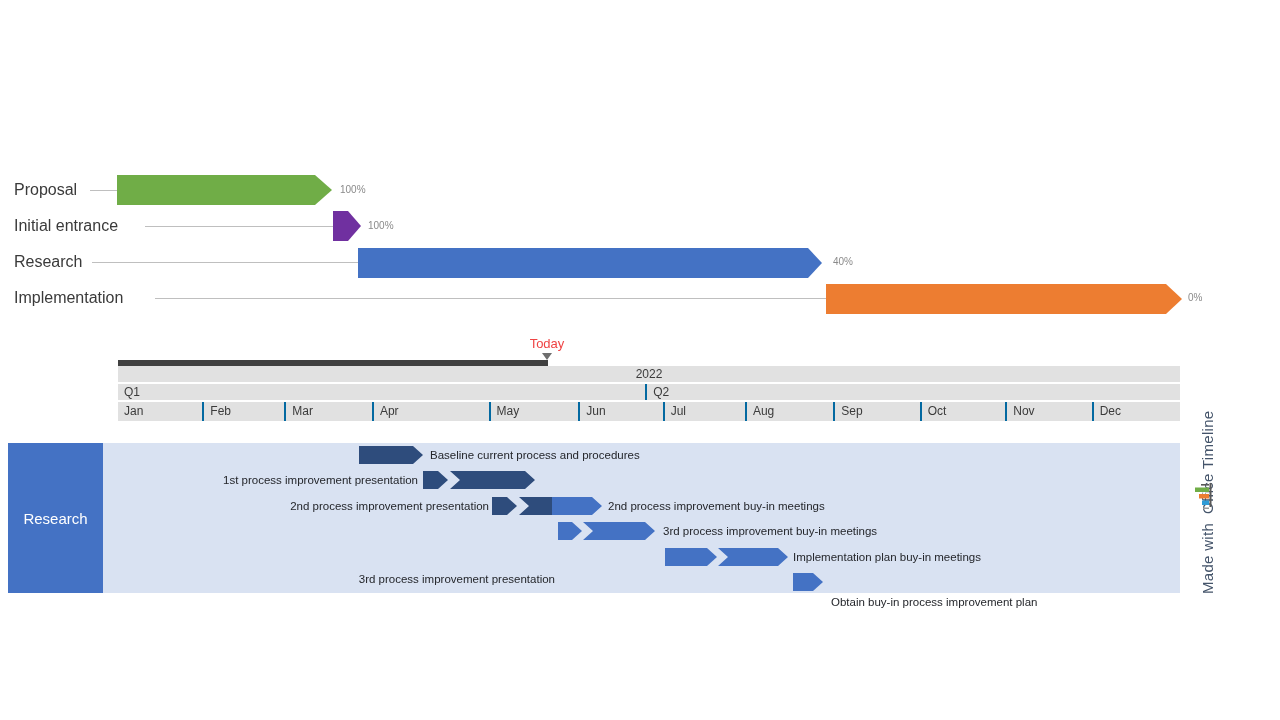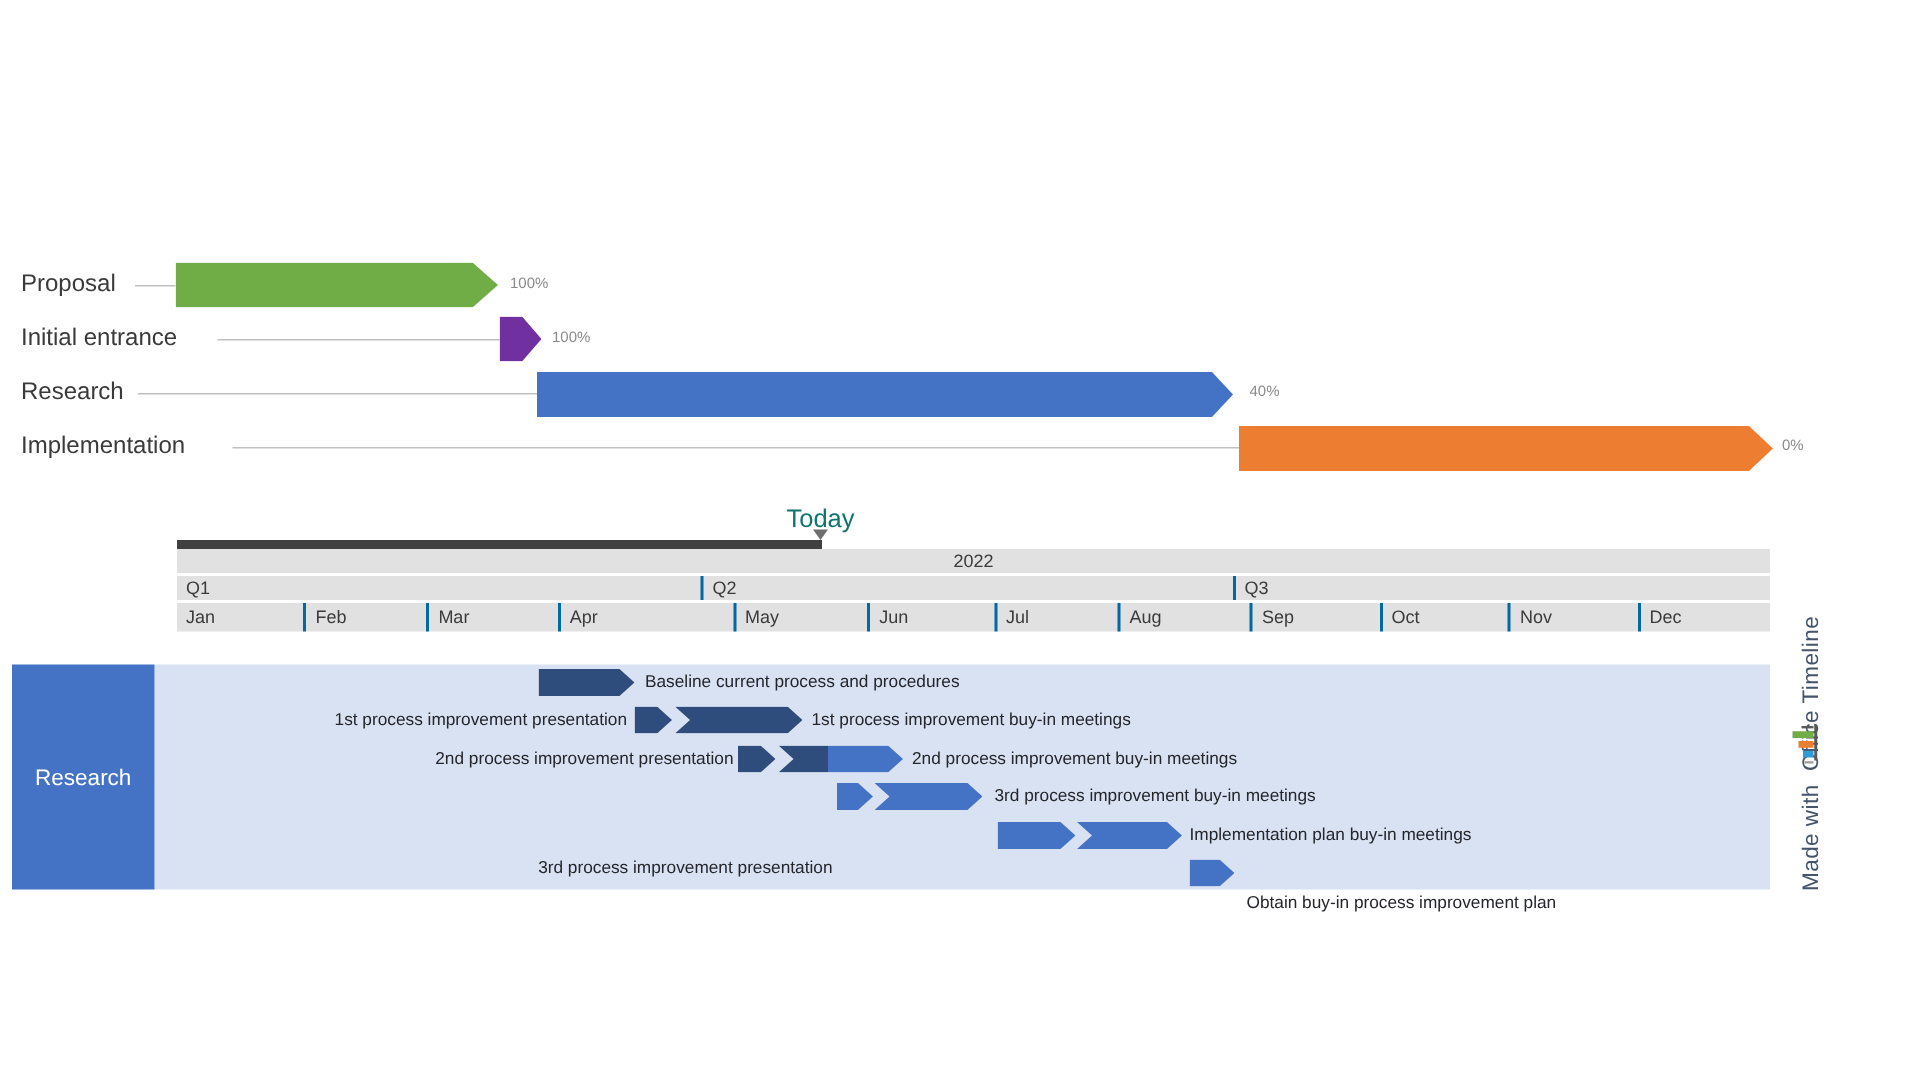--- a/index.html
+++ b/index.html
@@ -12,21 +12,21 @@
   .conn{height:1px;background:#bfbfbf;}
   .bar{height:30px;}
   .arrow{clip-path:polygon(0 0,calc(100% - var(--tip)) 0,100% 50%,calc(100% - var(--tip)) 100%,0 100%);}
   .pct{font-size:10px;color:#8a8a8a;line-height:12px;white-space:nowrap;}
 
   
   .band{left:118px;width:1062px;display:flex;background:#e1e1e1;box-sizing:border-box;}
   .cell{box-sizing:border-box;font-size:12px;color:#3b3b3b;padding-left:6px;white-space:nowrap;overflow:hidden;}
   .cell+.cell{border-left:2px solid #0369a1;}
   .year-cell{flex:1;text-align:center;padding-left:0;}
-  .today-lab{font-size:17px;color:#0f766e;text-align:center;}
+  .today-lab{font-size:13px;color:#ef4444;text-align:center;}
   .today-tri{width:0;height:0;border-left:5px solid transparent;border-right:5px solid transparent;border-top:7px solid #6e6e6e;}
   .elapsed{background:#404040;height:6px;}
 
   
   .panel{background:#d9e2f2;}
   .lane-hdr{background:#4472C4;color:#fff;font-size:15px;display:flex;align-items:center;justify-content:center;}
   .tbar{height:18px;}
   .t-arrow{clip-path:polygon(0 0,calc(100% - 10px) 0,100% 50%,calc(100% - 10px) 100%,0 100%);}
   .t-notch{clip-path:polygon(0 0,calc(100% - 10px) 0,100% 50%,calc(100% - 10px) 100%,0 100%,10px 50%);}
   .dkblue{background:#2E4C7C;}
@@ -68,21 +68,20 @@
   <div class="abs today-tri" style="left:542px;top:353px;"></div>
   <div class="abs elapsed" style="left:118px;top:360px;width:430px;"></div>
 
   <div class="abs band" style="top:366px;height:16px;">
     <div class="cell year-cell" style="line-height:16px;">2022</div>
   </div>
 
   <div class="abs band" style="top:384px;height:16px;">
     <div class="cell" style="flex-grow:90;line-height:16px;">Q1</div>
     <div class="cell" style="flex-grow:91;line-height:16px;">Q2</div>
-    <div class="cell" style="flex-grow:92;line-height:16px;">Q3</div>
   </div>
 
   <div class="abs band" style="top:402px;height:19px;">
     <div class="cell" style="flex-grow:31;line-height:19px;">Jan</div>
     <div class="cell" style="flex-grow:28;line-height:19px;">Feb</div>
     <div class="cell" style="flex-grow:31;line-height:19px;">Mar</div>
     <div class="cell" style="flex-grow:30;line-height:19px;">Apr</div>
     <div class="cell" style="flex-grow:31;line-height:19px;margin-left:33px;">May</div>
     <div class="cell" style="flex-grow:30;line-height:19px;">Jun</div>
     <div class="cell" style="flex-grow:31;line-height:19px;">Jul</div>
@@ -97,21 +96,20 @@
   <div class="abs lane-hdr" style="left:8px;top:443px;width:95px;height:150px;">
     <span>Research</span>
   </div>
 
   <div class="abs tbar t-arrow dkblue" style="left:359px;top:446px;width:64px;"></div>
   <div class="abs tlab" style="left:430px;top:446px;">Baseline current process and procedures</div>
 
   <div class="abs tlab r" style="left:110px;top:471px;width:308px;">1st process improvement presentation</div>
   <div class="abs tbar t-arrow dkblue" style="left:423px;top:471px;width:25px;"></div>
   <div class="abs tbar t-notch dkblue" style="left:450px;top:471px;width:85px;"></div>
-  <div class="abs tlab" style="left:541px;top:471px;">1st process improvement buy-in meetings</div>
 
   <div class="abs tlab r" style="left:110px;top:497px;width:379px;">2nd process improvement presentation</div>
   <div class="abs tbar t-arrow dkblue" style="left:492px;top:497px;width:25px;"></div>
   <div class="abs tbar t-notch split" style="left:519px;top:497px;width:83px;"></div>
   <div class="abs tlab" style="left:608px;top:497px;">2nd process improvement buy-in meetings</div>
 
   <div class="abs tlab r" style="left:110px;top:522px;width:445px;margin-top:48px;">3rd process improvement presentation</div>
   <div class="abs tbar t-arrow ltblue" style="left:558px;top:522px;width:24px;"></div>
   <div class="abs tbar t-notch ltblue" style="left:583px;top:522px;width:72px;"></div>
   <div class="abs tlab" style="left:663px;top:522px;">3rd process improvement buy-in meetings</div>

